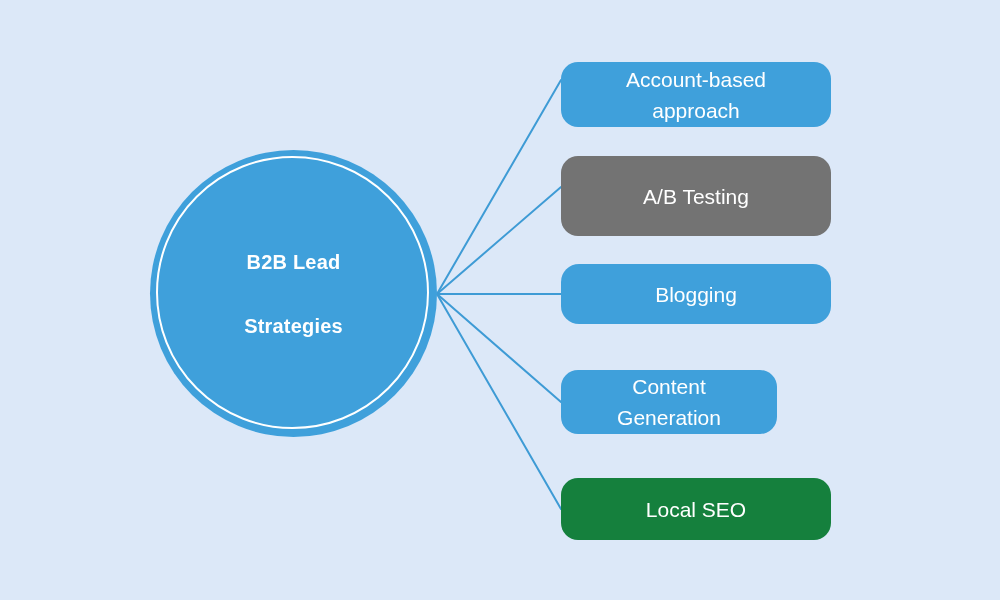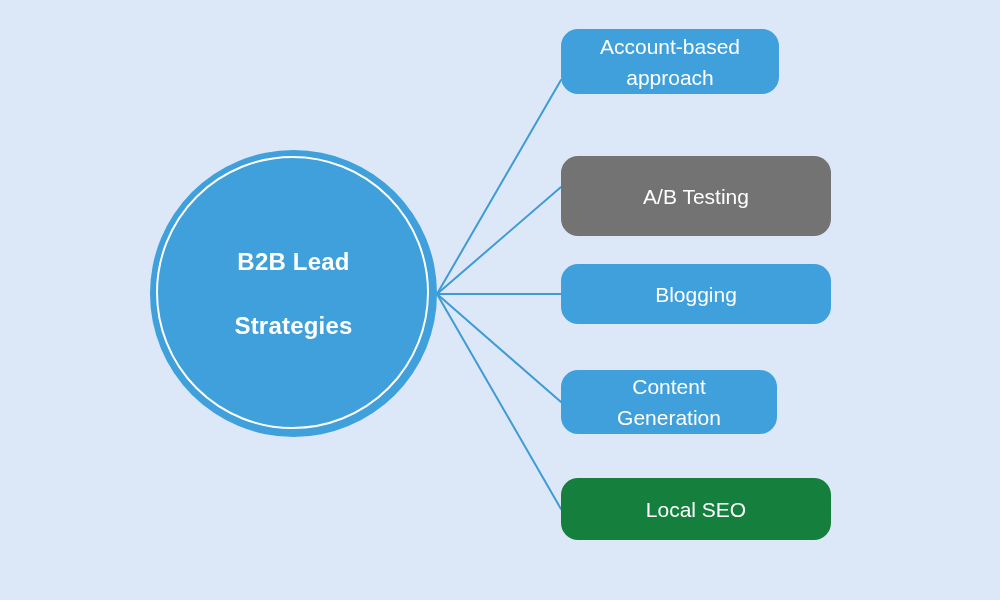--- a/index.html
+++ b/index.html
@@ -46,21 +46,21 @@
     height: 273px;
     border-radius: 50%;
     border: 2px solid #ffffff;
     box-sizing: border-box;
     pointer-events: none;
   }
   .hub-label {
     position: relative;
     z-index: 2;
     color: #ffffff;
-    font-size: 24px;
+    font-size: 20px;
     line-height: 32px;
     font-weight: 600;
     text-align: center;
     letter-spacing: 0.2px;
     padding: 0 26px;
   }
   .node {
     position: absolute;
     left: 561px;
     width: 270px;
@@ -95,34 +95,34 @@
 
   <div class="hub" style="background: rgb(63, 160, 219);">
     <span class="hub-ring"></span>
     <span class="hub-label">
       <span>B2B Lead</span><br>
       <br>
       <span>Strategies</span>
     </span>
   </div>
 
-  <div class="node" id="node-0" style="left: 561px; top: 29px; width: 218px; height: 65px; background: rgb(63, 160, 219);">
+  <div class="node" id="node-0" style="left: 561px; top: 62px; width: 270px; height: 65px; background: rgb(63, 160, 219);">
     <span class="node-label">
       <span>Account-based</span><br>
       <span>approach</span>
     </span>
   </div>
 
   <div class="node" id="node-1" style="left: 561px; top: 156px; width: 270px; height: 80px; background: #737373; justify-content: center;">
     <span class="node-label">
       <span>A/B Testing</span>
     </span>
   </div>
 
-  <div class="node" id="node-2" style="left: 561px; top: 264px; width: 270px; height: 60px; background: rgb(63, 160, 219);">
+  <div class="node" id="node-2" style="left: 561px; top: 264px; width: 270px; height: 60px; background: rgb(63, 160, 219); border-radius: 18px;">
     <span class="node-label">
       <span>Blogging</span>
     </span>
   </div>
 
   <div class="node" id="node-3" style="left: 561px; top: 370px; width: 216px; height: 64px; background: rgb(63, 160, 219);">
     <span class="node-label">
       <span>Content</span><br>
       <span>Generation</span>
     </span>

